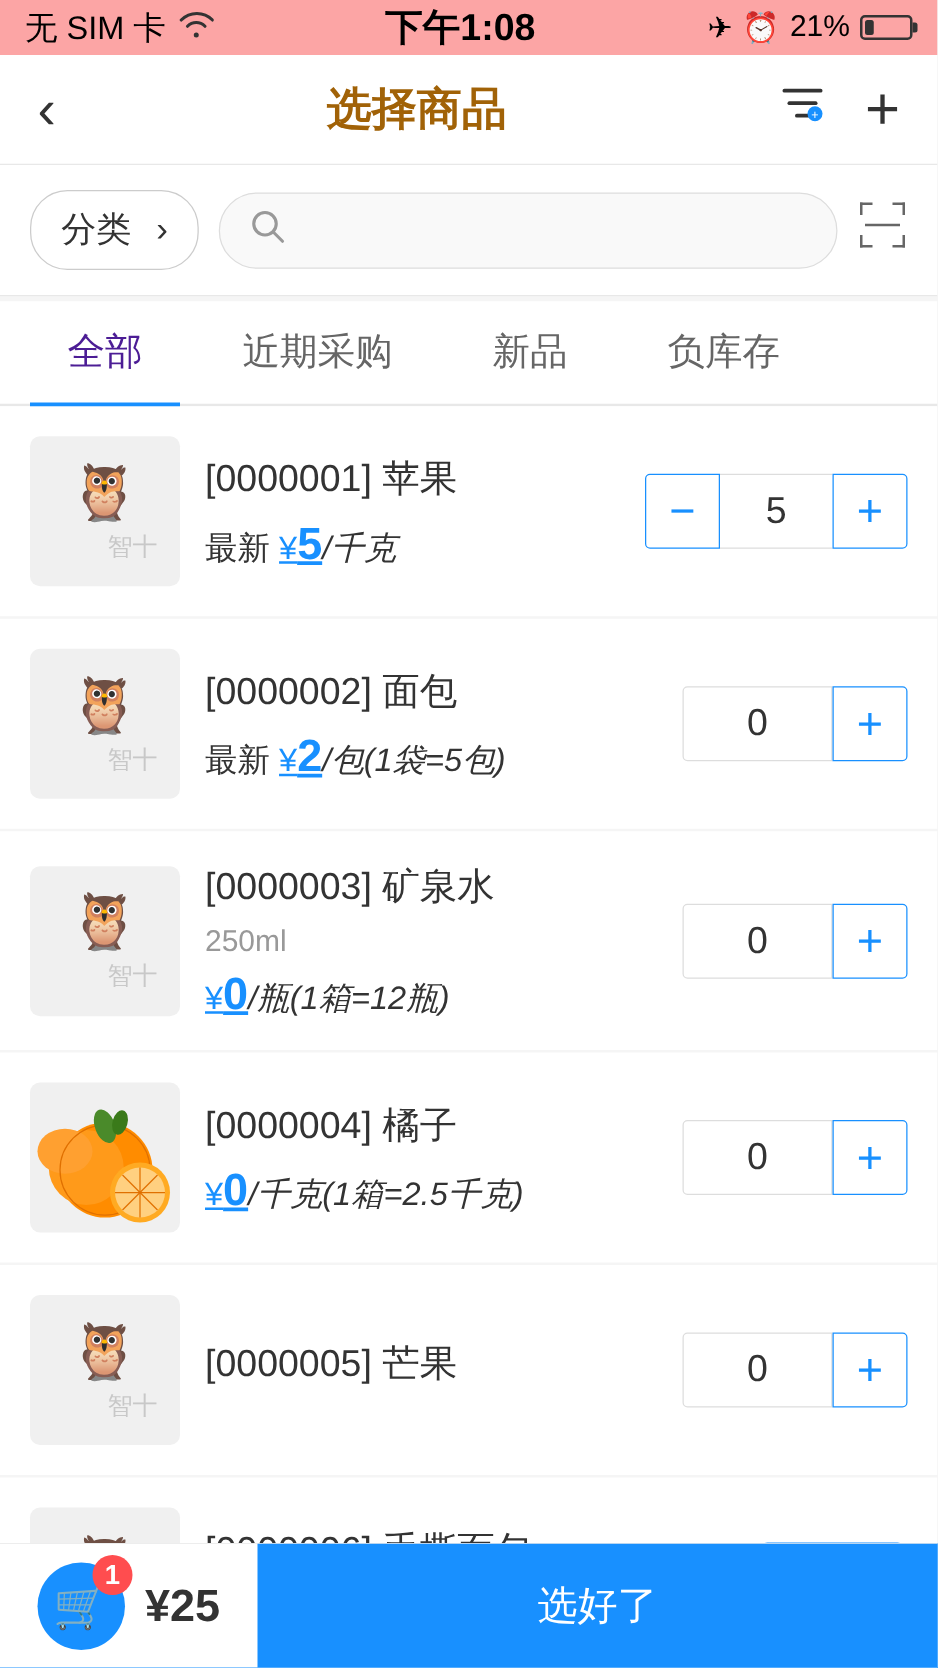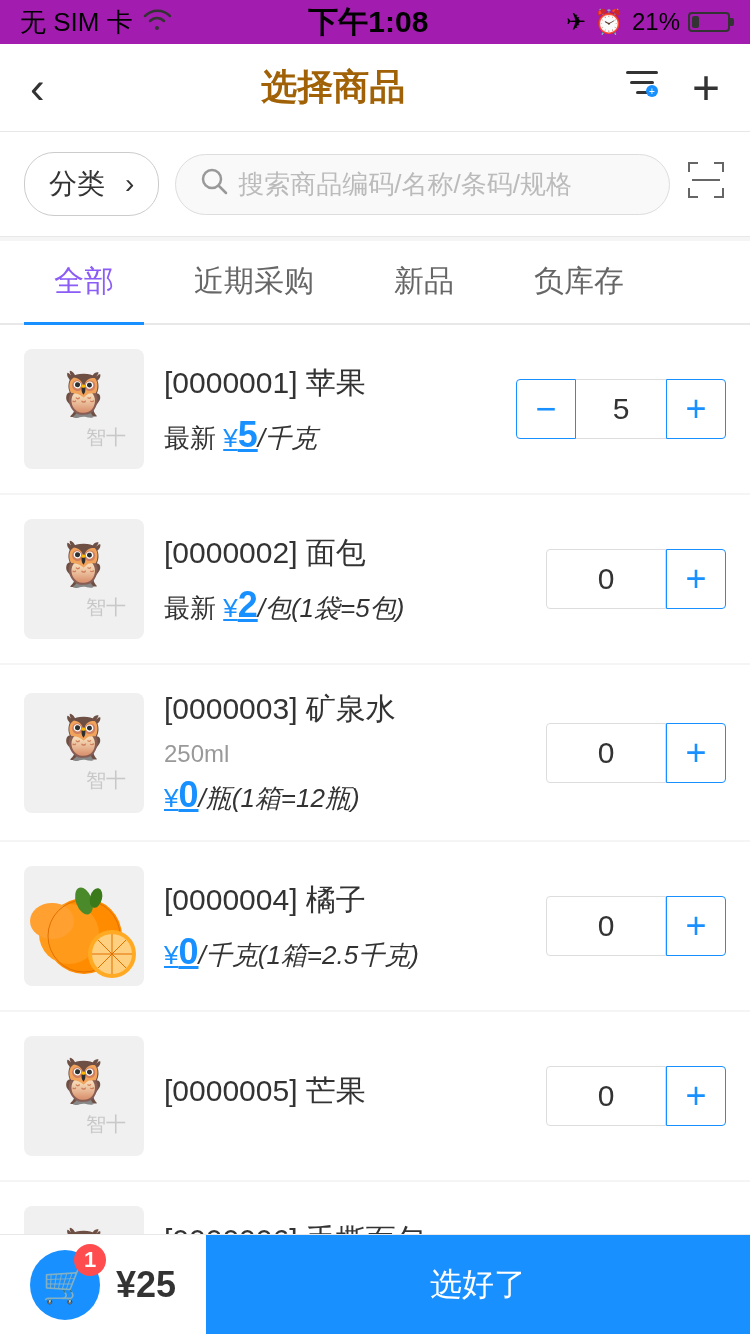--- a/index.html
+++ b/index.html
@@ -8,21 +8,21 @@
       width: 750px;
       min-height: 1334px;
       font-family: -apple-system, 'PingFang SC', 'Helvetica Neue', sans-serif;
       background: #f5f5f5;
       font-size: 28px;
     }
 
     
     .status-bar {
       height: 44px;
-      background: #a21caf;
+      background: #fca5a5;
       display: flex;
       align-items: center;
       justify-content: space-between;
       padding: 0 20px;
       font-size: 26px;
       font-weight: 500;
     }
     .status-left { display: flex; align-items: center; gap: 10px; }
     .status-center { font-size: 30px; font-weight: 600; }
     .status-right { display: flex; align-items: center; gap: 8px; font-size: 24px; }
@@ -130,21 +130,21 @@
     }
     .tab-item {
       padding: 20px 30px;
       font-size: 30px;
       color: #666;
       cursor: pointer;
       border-bottom: 3px solid transparent;
       margin-bottom: -2px;
     }
     .tab-item.active {
-      color: #8b5cf6;
+      color: #4c1d95;
       border-bottom: 3px solid #1890ff;
       font-weight: 500;
     }
 
     
     .product-list {
       background: #f5f5f5;
     }
     .product-item {
       background: #fff;
@@ -389,21 +389,20 @@
     <span>分类</span>
     <span>›</span>
   </button>
   <div class="search-box">
     <span>
       <svg width="28" height="28" viewBox="0 0 28 28" fill="none">
         <circle cx="12" cy="12" r="9" stroke="#999" stroke-width="2.5"></circle>
         <line x1="19" y1="19" x2="26" y2="26" stroke="#999" stroke-width="2.5" stroke-linecap="round"></line>
       </svg>
     </span>
-    <span style="color:#bbb; font-size:26px;">搜索商品编码/名称/条码/规格</span>
   </div>
   <span class="scan-icon">
     <svg width="40" height="40" viewBox="0 0 40 40" fill="none">
       <rect x="2" y="2" width="10" height="2" fill="#666"></rect>
       <rect x="2" y="2" width="2" height="10" fill="#666"></rect>
       <rect x="28" y="2" width="10" height="2" fill="#666"></rect>
       <rect x="36" y="2" width="2" height="10" fill="#666"></rect>
       <rect x="2" y="36" width="10" height="2" fill="#666"></rect>
       <rect x="2" y="28" width="2" height="10" fill="#666"></rect>
       <rect x="28" y="36" width="10" height="2" fill="#666"></rect>

